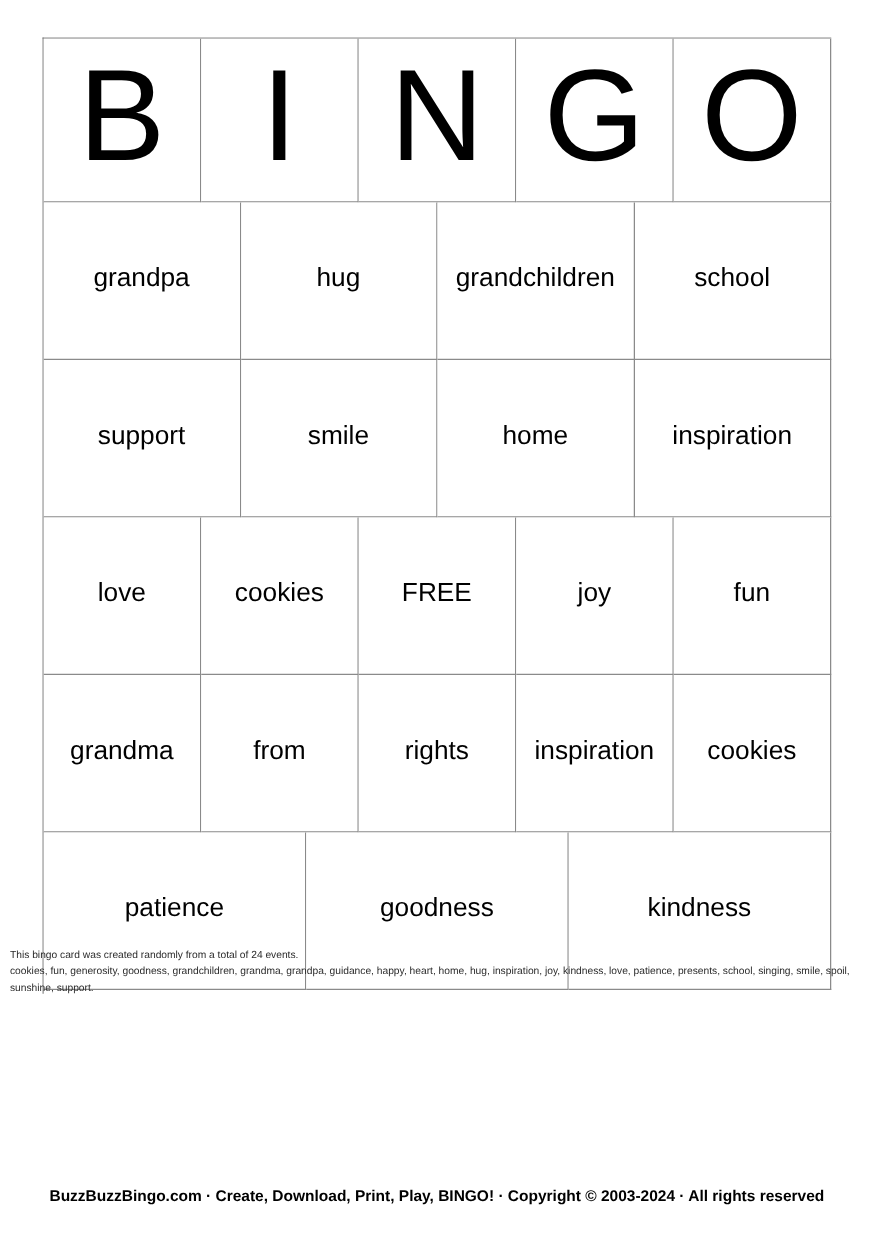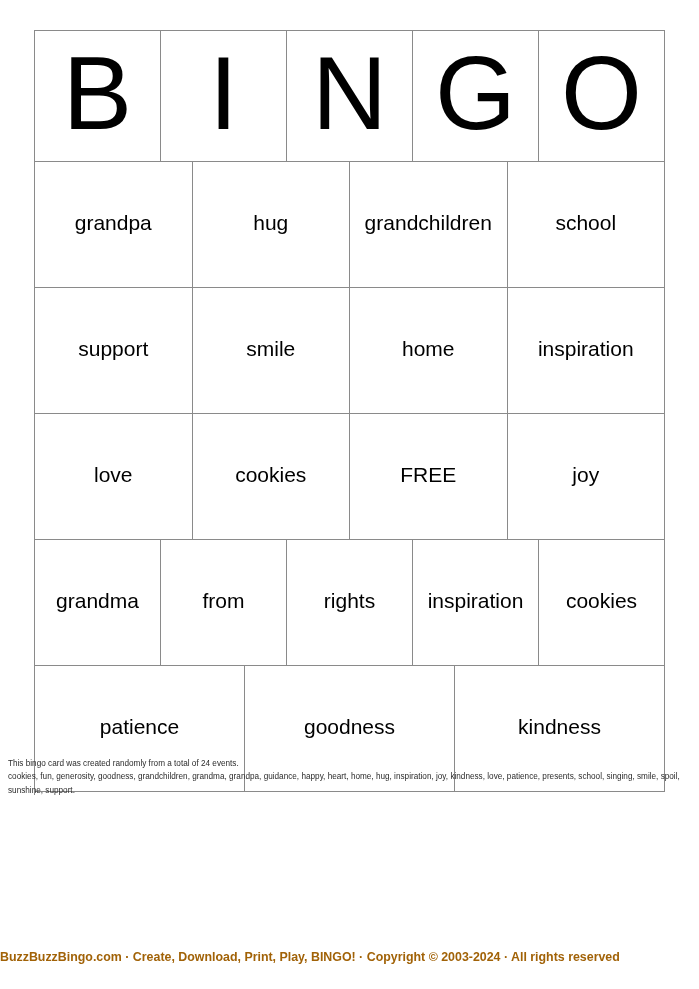--- a/index.html
+++ b/index.html
@@ -73,23 +73,24 @@
     line-height: 1.62;
     color: #2b2b2b;
   }
   #notes .note-line { white-space: normal; }
 
   #page-footer {
     position: absolute;
     left: 0;
     top: 950px;
     width: 699px;
+    text-align: center;
     font-size: 12.4px;
     font-weight: bold;
-    color: #a16207;
+    color: #000000;
   }
 </style>
 </head>
 <body>
 
 <div id="card">
 
   <div class="grid-row header-row">
     <div class="grid-cell header-cell">B</div>
     <div class="grid-cell header-cell">I</div>
@@ -110,20 +111,21 @@
     <div class="grid-cell word-cell">smile</div>
     <div class="grid-cell word-cell">home</div>
     <div class="grid-cell word-cell">inspiration</div>
   </div>
 
   <div class="grid-row cell-row">
     <div class="grid-cell word-cell">love</div>
     <div class="grid-cell word-cell">cookies</div>
     <div class="grid-cell word-cell">FREE</div>
     <div class="grid-cell word-cell">joy</div>
+    <div class="grid-cell word-cell">fun</div>
   </div>
 
   <div class="grid-row cell-row">
     <div class="grid-cell word-cell">grandma</div>
     <div class="grid-cell word-cell">from</div>
     <div class="grid-cell word-cell">rights</div>
     <div class="grid-cell word-cell">inspiration</div>
     <div class="grid-cell word-cell">cookies</div>
   </div>
 

